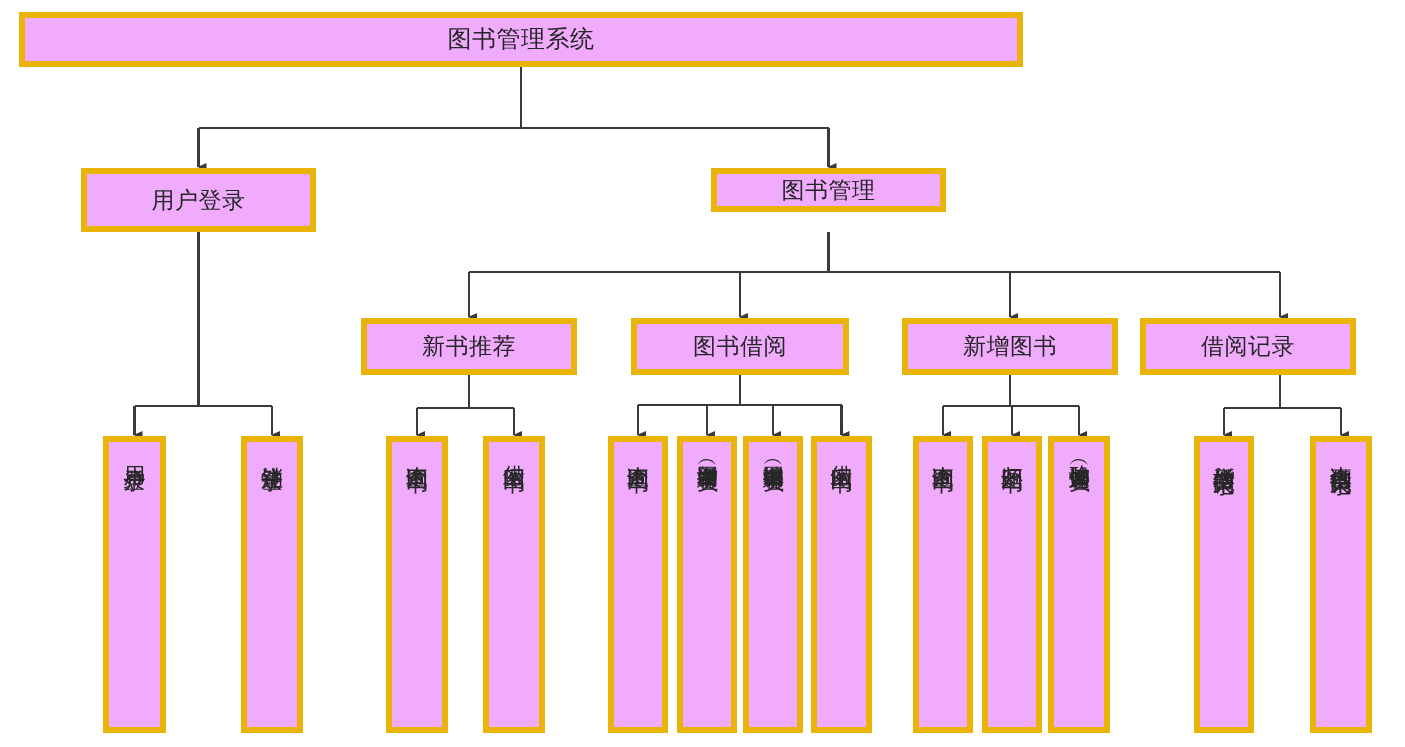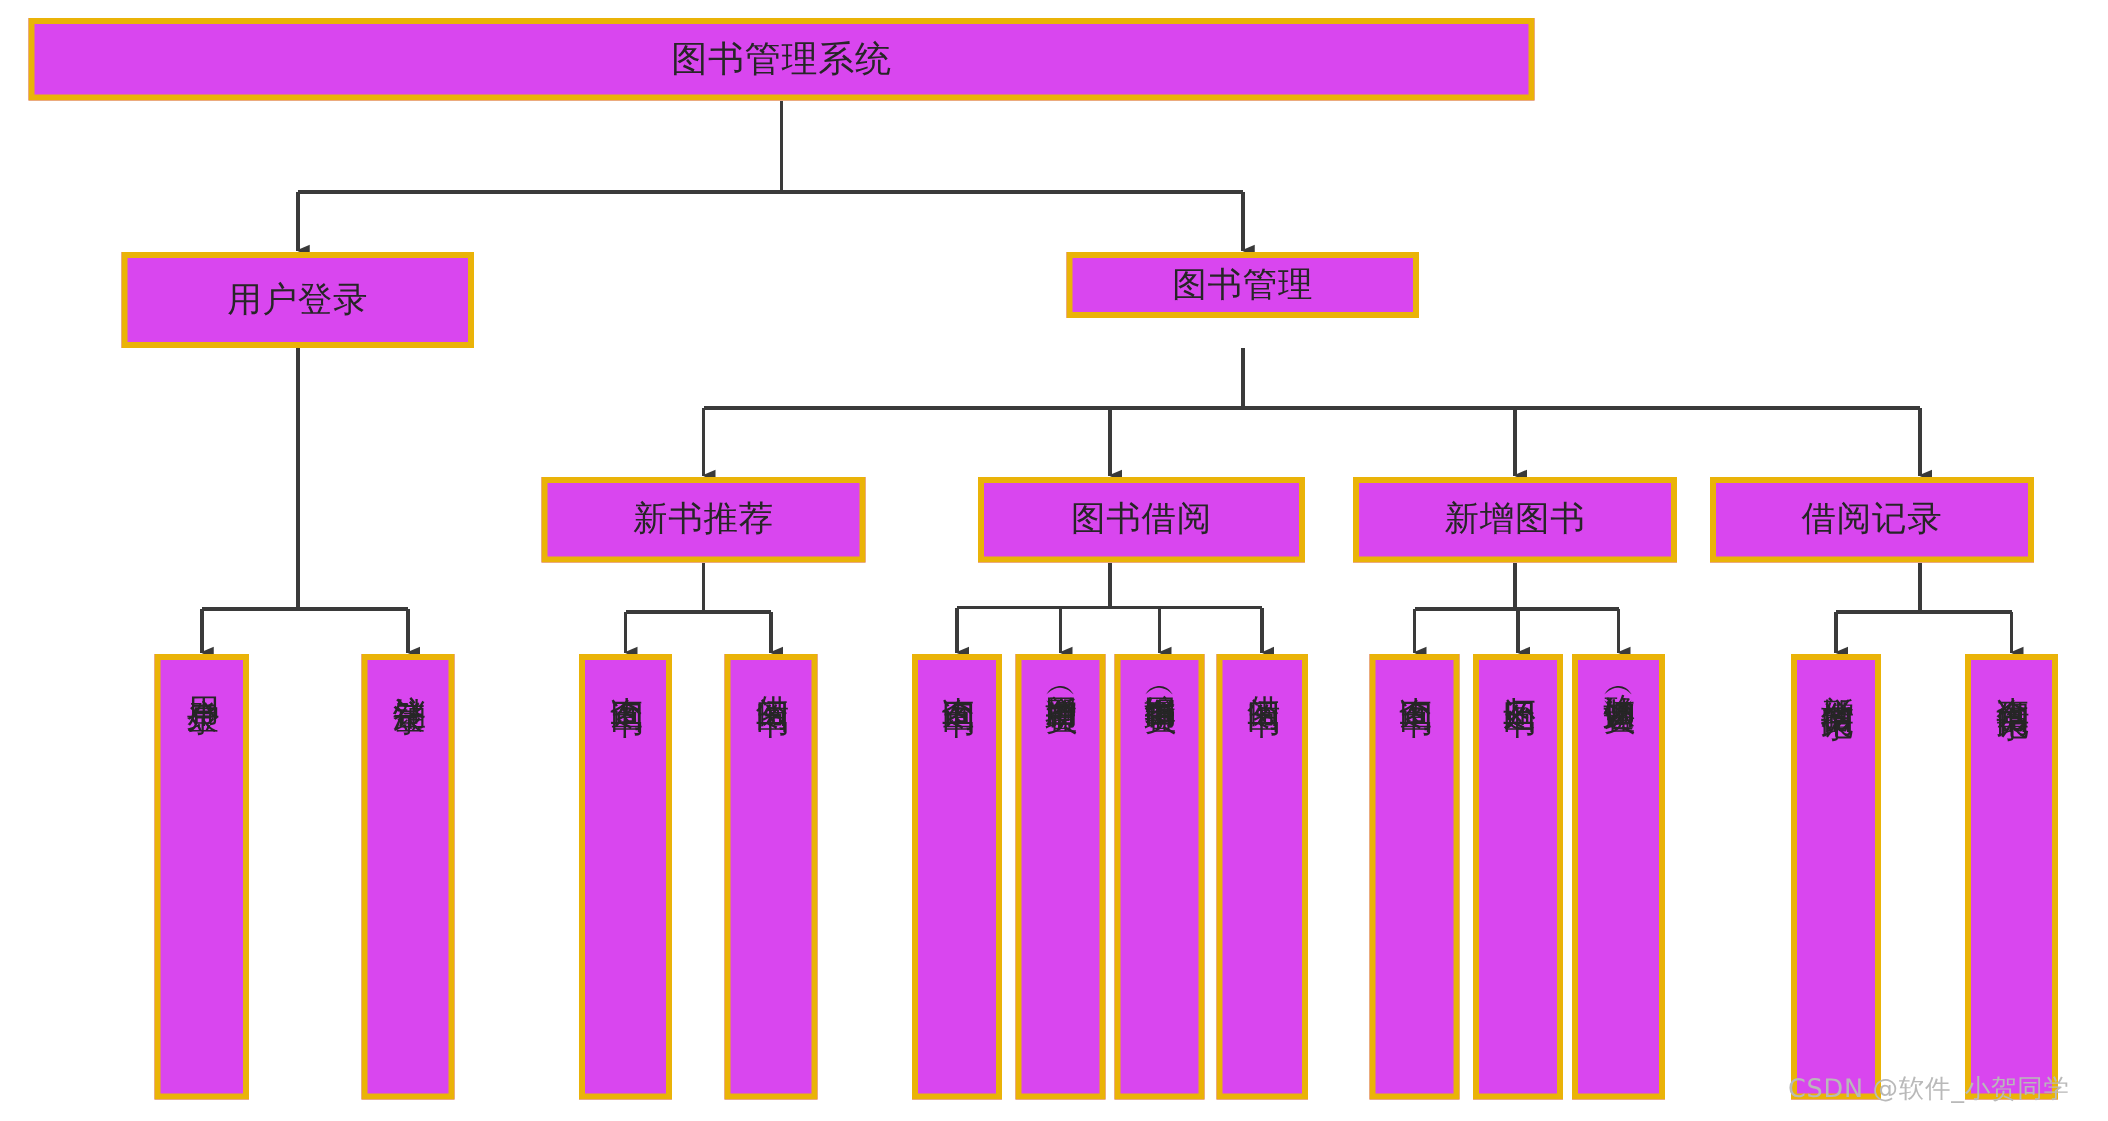--- a/index.html
+++ b/index.html
@@ -25,22 +25,22 @@
     position: absolute;
     left: 0;
     top: 0;
     width: 1405px;
     height: 747px;
     pointer-events: none;
   }
   .node {
     position: absolute;
     box-sizing: border-box;
-    background: #d946ef;
-    border: 4px solid #eab308;
+    background: #f0abfc;
+    border: 6px solid #eab308;
     display: flex;
     align-items: center;
     justify-content: center;
     overflow: hidden;
   }
   .node .node-label {
     color: #262626;
     text-align: center;
     line-height: 1.08;
     white-space: nowrap;
@@ -134,21 +134,21 @@
       </div>
       <div class="node horizontal" style="left: 81px; top: 168px; width: 235px; height: 64px;">
         <span class="node-label">用户登录</span>
       </div>
       <div class="node horizontal" style="left: 711px; top: 168px; width: 235px; height: 44px;">
         <span class="node-label">图书管理</span>
       </div>
       <div class="node horizontal" style="left: 361px; top: 318px; width: 216px; height: 57px; align-items: center;">
         <span class="node-label">新书推荐</span>
       </div>
-      <div class="node horizontal" style="left: 652px; top: 318px; width: 218px; height: 57px; justify-content: center;">
+      <div class="node horizontal" style="left: 631px; top: 318px; width: 218px; height: 57px; justify-content: center;">
         <span class="node-label">图书借阅</span>
       </div>
       <div class="node horizontal" style="left: 902px; top: 318px; width: 216px; height: 57px;">
         <span class="node-label">新增图书</span>
       </div>
       <div class="node horizontal" style="left: 1140px; top: 318px; width: 216px; height: 57px;">
         <span class="node-label">借阅记录</span>
       </div>
       <div class="node vertical" style="left: 103px; top: 436px; width: 63px; height: 297px;">
         <span class="node-label">用户登录</span>
@@ -184,15 +184,14 @@
         <span class="node-label">确认归还（管理员）</span>
       </div>
       <div class="node vertical" style="left: 1194px; top: 436px; width: 60px; height: 297px;">
         <span class="node-label">新增借阅记录</span>
       </div>
       <div class="node vertical" style="left: 1310px; top: 436px; width: 62px; height: 297px;">
         <span class="node-label">查询借阅记录</span>
       </div>
     </div>
 
-  <div class="watermark" style="left: 1192px; top: 714px; color: rgb(185, 185, 185);">CSDN @软件_小贺同学</div>
 
 </div>
 
 </body></html>

